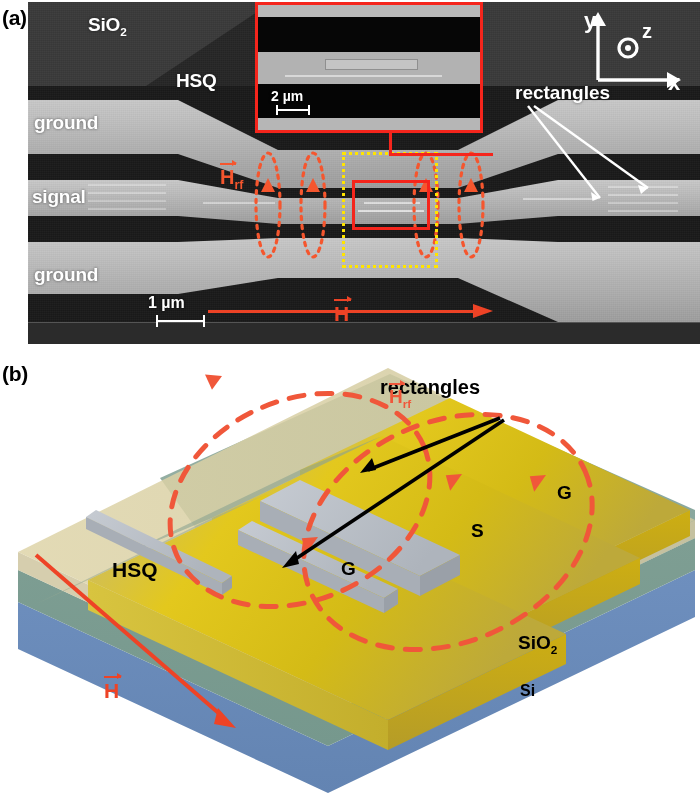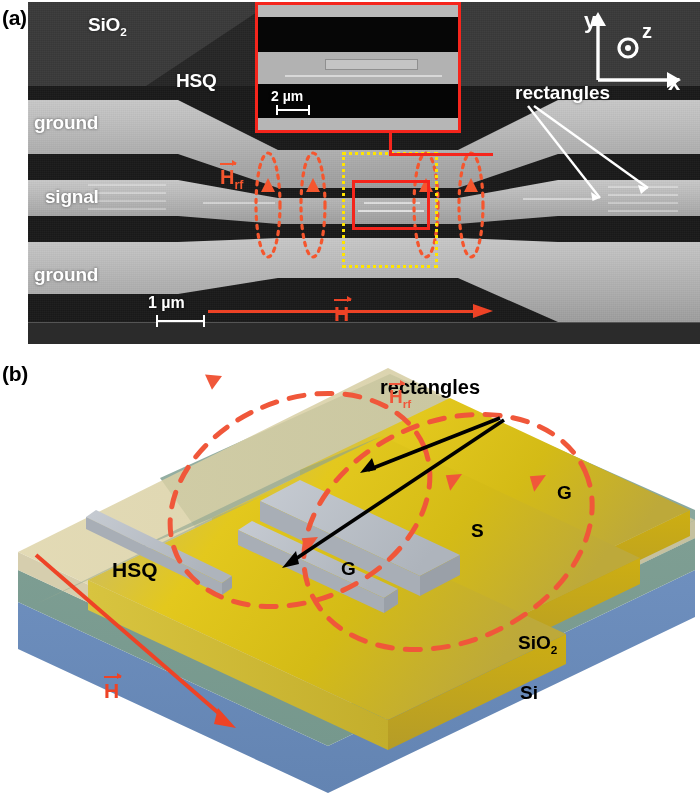--- a/index.html
+++ b/index.html
@@ -66,21 +66,21 @@
   .semlabel{
     position:absolute;color:#fff;font-weight:700;font-size:19px;
     letter-spacing:-.2px;text-shadow:0 0 3px rgba(0,0,0,.55);
   }
 
   
   #axes{position:absolute;right:8px;top:4px;width:110px;height:84px;}
 
   
   #inset{
-    position:absolute;left:227px;top:0px;width:206px;height:131px;
+    position:absolute;left:227px;top:0px;width:228px;height:131px;
     border:3px solid #f5251c;background:#111;overflow:hidden;box-sizing:border-box;
   }
   .inset-band{position:absolute;left:0;width:100%;}
   .ib-top   {top:0px;   height:12px; background:#b9b9b9;}
   .ib-d1    {top:12px;  height:35px; background:#060606;}
   .ib-mid   {top:47px;  height:32px; background:#b2b2b2;}
   .ib-d2    {top:79px;  height:34px; background:#050505;}
   .ib-bot   {top:113px; height:19px; background:#b6b6b6;}
   .inset-rect{
     position:absolute;left:67px;top:54px;width:93px;height:11px;
@@ -142,21 +142,21 @@
   }
 
   
   #panel-b{position:absolute;left:0;top:352px;width:700px;height:441px;}
   .b-label{
     position:absolute;left:380px;top:24px;font-weight:700;font-size:20px;color:#000;
   }
   .blabel{position:absolute;font-weight:700;color:#000;}
   .blabel.hsq{left:112px;top:206px;font-size:21px;}
   .blabel.sio2{left:518px;top:280px;font-size:19px;}
-  .blabel.si{left:520px;top:330px;font-size:19px;}
+  .blabel.si{left:520px;top:330px;font-size:16px;}
   .blabel.g1{left:557px;top:130px;font-size:19px;}
   .blabel.g2{left:341px;top:206px;font-size:19px;}
   .blabel.s{left:471px;top:168px;font-size:19px;}
   .hrf-b{position:absolute;left:389px;top:34px;color:#f0573a;font-weight:700;font-size:19px;}
   .h-b-label{position:absolute;left:104px;top:327px;color:#ee4326;font-weight:700;font-size:21px;}
 </style>
 </head>
 <body>
 
 <div class="figure">
@@ -224,21 +224,21 @@
           <path d="M240,176 l7,14 h-14 Z"></path>
           <path d="M285,176 l7,14 h-14 Z"></path>
           <path d="M398,176 l7,14 h-14 Z"></path>
           <path d="M443,176 l7,14 h-14 Z"></path>
         </g>
       </svg>
 
       <div class="semlabel" style="left:60px;top:12px;"><span>SiO</span><sub>2</sub></div>
       <div class="semlabel" style="left:148px;top:68px;">HSQ</div>
       <div class="semlabel" style="left:6px;top:110px;">ground</div>
-      <div class="semlabel" style="left:17px;top:184px;">signal</div>
+      <div class="semlabel" style="left:4px;top:184px;">signal</div>
       <div class="semlabel" style="left:6px;top:262px;">ground</div>
 
       <div class="hrf-a">
         <span class="vecarrow">H</span><sub>rf</sub>
       </div>
 
       <div class="yellow-box"></div>
       <div class="red-solid-box"></div>
       <div class="red-conn-h"></div>
       <div class="red-conn-v"></div>

